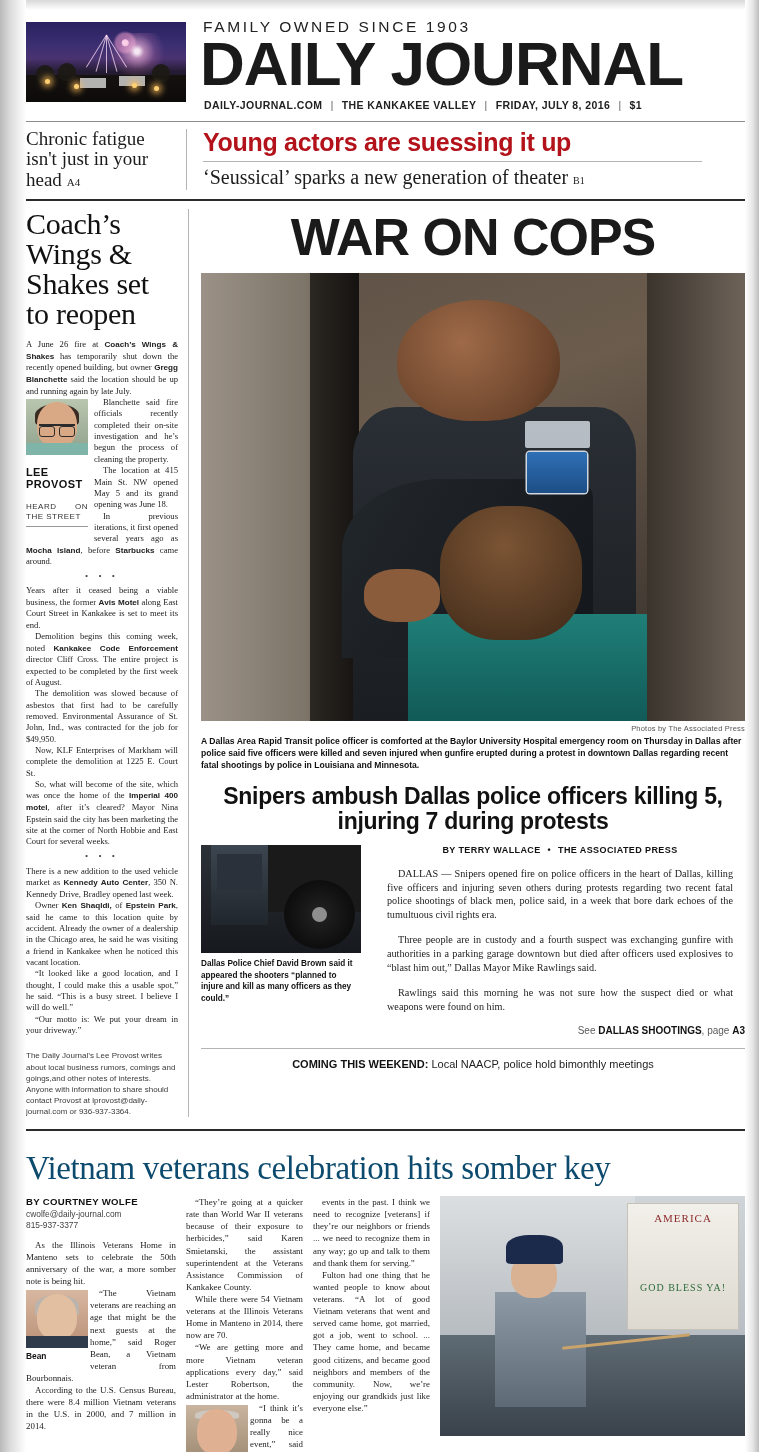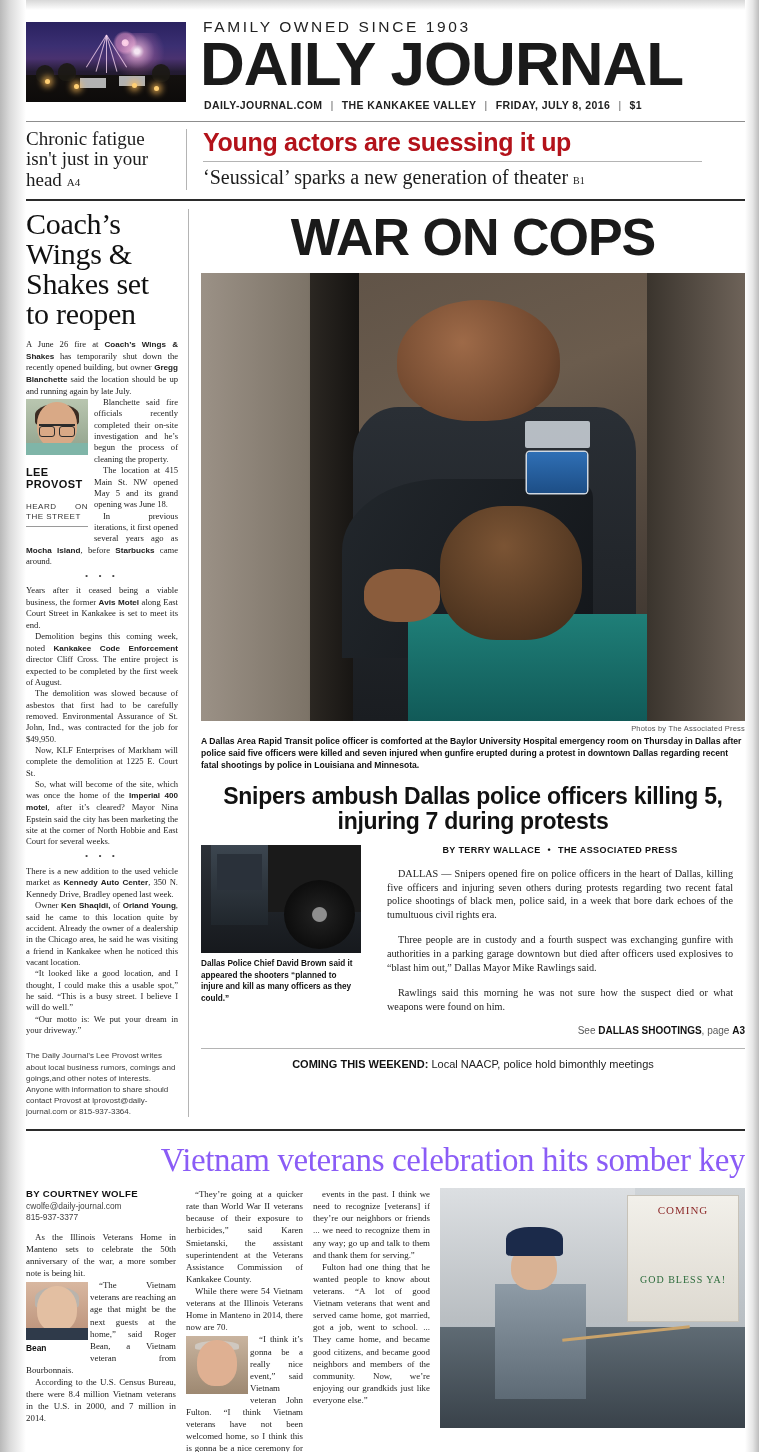--- a/index.html
+++ b/index.html
@@ -160,21 +160,21 @@
     text-align:right;margin-top:9px;}
   .jumpline b{color:#111;}
 
   .coming{border-top:1px solid #b4b4b4;margin-top:12px;padding-top:9px;
     font-family:"Liberation Sans",sans-serif;font-size:11px;color:#222;text-align:center;}
   .coming b{font-weight:700;color:#111;}
 
   
   .viet-sep{border-top:2px solid #2b2b2b;margin:12px 0 0 0;}
   .viet-hed{font-family:"Liberation Serif",serif;font-size:33px;line-height:1.05;
-    color:#8b5cf6;text-align:right;margin:12px 0 10px 0;letter-spacing:-.4px;}
+    color:#0c4a6e;text-align:left;margin:20px 0 10px 0;letter-spacing:-.4px;}
   .viet-grid{display:flex;gap:10px;}
   .vcol{flex:1;}
   .vcol.c1{width:150px;flex:0 0 150px;}
   .vcol.c4{width:305px;flex:0 0 305px;}
   .v-byline{font-family:"Liberation Sans",sans-serif;font-weight:700;font-size:9.6px;
     letter-spacing:.3px;color:#111;margin-bottom:2px;}
   .v-contact{font-family:"Liberation Sans",sans-serif;font-size:8.4px;color:#444;line-height:1.35;margin-bottom:7px;}
   .vtext{font-family:"Liberation Serif",serif;font-size:8.9px;line-height:1.36;color:#1c1c1c;text-align:justify;}
   .vtext p{margin:0;text-indent:9px;}
   .mug-wrap{float:left;width:58px;margin:3px 6px 2px 0;}
@@ -287,25 +287,25 @@
           <p>In previous iterations, it first opened several years ago as <b>Mocha Island</b>, before <b>Starbucks</b> came around.</p>
           <div style="clear:both"></div>
           <div class="dots">• • •</div>
           <p class="noind">Years after it ceased being a viable business, the former <b>Avis Motel</b> along East Court Street in Kankakee is set to meet its end.</p>
           <p>Demolition begins this coming week, noted <b>Kankakee Code Enforcement</b> director Cliff Cross. The entire project is expected to be completed by the first week of August.</p>
           <p>The demolition was slowed because of asbestos that first had to be carefully removed. Environmental Assurance of St. John, Ind., was contracted for the job for $49,950.</p>
           <p>Now, KLF Enterprises of Markham will complete the demolition at 1225 E. Court St.</p>
           <p>So, what will become of the site, which was once the home of the <b>Imperial 400 motel</b>, after it’s cleared? Mayor Nina Epstein said the city has been marketing the site at the corner of North Hobbie and East Court for several weeks.</p>
           <div class="dots">• • •</div>
           <p class="noind">There is a new addition to the used vehicle market as <b>Kennedy Auto Center</b>, 350 N. Kennedy Drive, Bradley opened last week.</p>
-          <p>Owner <b>Ken Shaqldi,</b> of <b>Orland Young</b>, said he came to this location quite by accident. Already the owner of a dealership in the Chicago area, he said he was visiting a friend in Kankakee when he noticed this vacant location.</p>
+          <p>Owner <b>Ken Shaqldi,</b> of <b>Epstein Park</b>, said he came to this location quite by accident. Already the owner of a dealership in the Chicago area, he said he was visiting a friend in Kankakee when he noticed this vacant location.</p>
           <p>“It looked like a good location, and I thought, I could make this a usable spot,” he said. “This is a busy street. I believe I will do well.”</p>
           <p>“Our motto is: We put your dream in your driveway.”</p>
         </div>
-        <div class="italic-note">The Daily Journal’s Lee Provost writes about local business rumors, comings and goings,and other notes of interests. Anyone with information to share should contact Provost at lprovost@daily-journal.com or 815-937-3364.</div>
+        <div class="italic-note">The Daily Journal’s Lee Provost writes about local business rumors, comings and goings,and other notes of interests. Anyone with information to share should contact Provost at lprovost@daily-journal.com or 936-937-3364.</div>
       </div>
 
       <div class="col-main">
         <div class="war-hed">WAR ON COPS</div>
 
         <div class="main-photo">
           <div class="mp-wall"></div>
           <div class="mp-post"></div>
           <div class="mp-right"></div>
           <div class="mp-body"></div>
@@ -384,20 +384,21 @@
           <div style="clear:both"></div>
           <p>According to the U.S. Census Bureau, there were 8.4 million Vietnam veterans in the U.S. in 2000, and 7 million in 2014.</p>
         </div>
 
       </div>
 
       <div class="vcol">
         <div class="vtext">
           <p>“They’re going at a quicker rate than World War II veterans because of their exposure to herbicides,” said Karen Smietanski, the assistant superintendent at the Veterans Assistance Commission of Kankakee County.</p>
           <p>While there were 54 Vietnam veterans at the Illinois Veterans Home in Manteno in 2014, there now are 70.</p>
+          <p>“We are getting more and more Vietnam veteran applications every day,” said Lester Robertson, the administrator at the home.</p>
           <div class="mug-wrap">
             <div class="mug m2">
               <div class="bg-warm" style="background:linear-gradient(#c9b49f,#9d8871);"></div>
               <div class="hair" style="background:#cfc8c0;height:16%;"></div>
               <div class="face" style="background:#dfb092;"></div>
 
             </div>
 
           </div>
           <p>“I think it’s gonna be a really nice event,” said Vietnam veteran John Fulton. “I think Vietnam veterans have not been welcomed home, so I think this is gonna be a nice ceremony for everyone ... maybe, for some, it will be a late welcome home.</p>
@@ -412,21 +413,21 @@
           <p>Fulton had one thing that he wanted people to know about veterans. “A lot of good Vietnam veterans that went and served came home, got married, got a job, went to school. ... They came home, and became good citizens, and became good neighbors and members of the community. Now, we’re enjoying our grandkids just like everyone else.”</p>
 
         </div>
       </div>
 
       <div class="vcol c4">
         <div class="big-photo">
           <div class="bp-wall"></div>
           <div class="bp-table"></div>
           <div class="bp-flag">
-            <div class="ftxt">COMING</div>
+            <div class="ftxt">AMERICA</div>
             <div class="ftxt2">GOD BLESS YA!</div>
           </div>
           <div class="bp-person">
             <div class="bp-shirt"></div>
             <div class="bp-head"></div>
             <div class="bp-cap"></div>
           </div>
           <div class="bp-cue"></div>
         </div>
 

